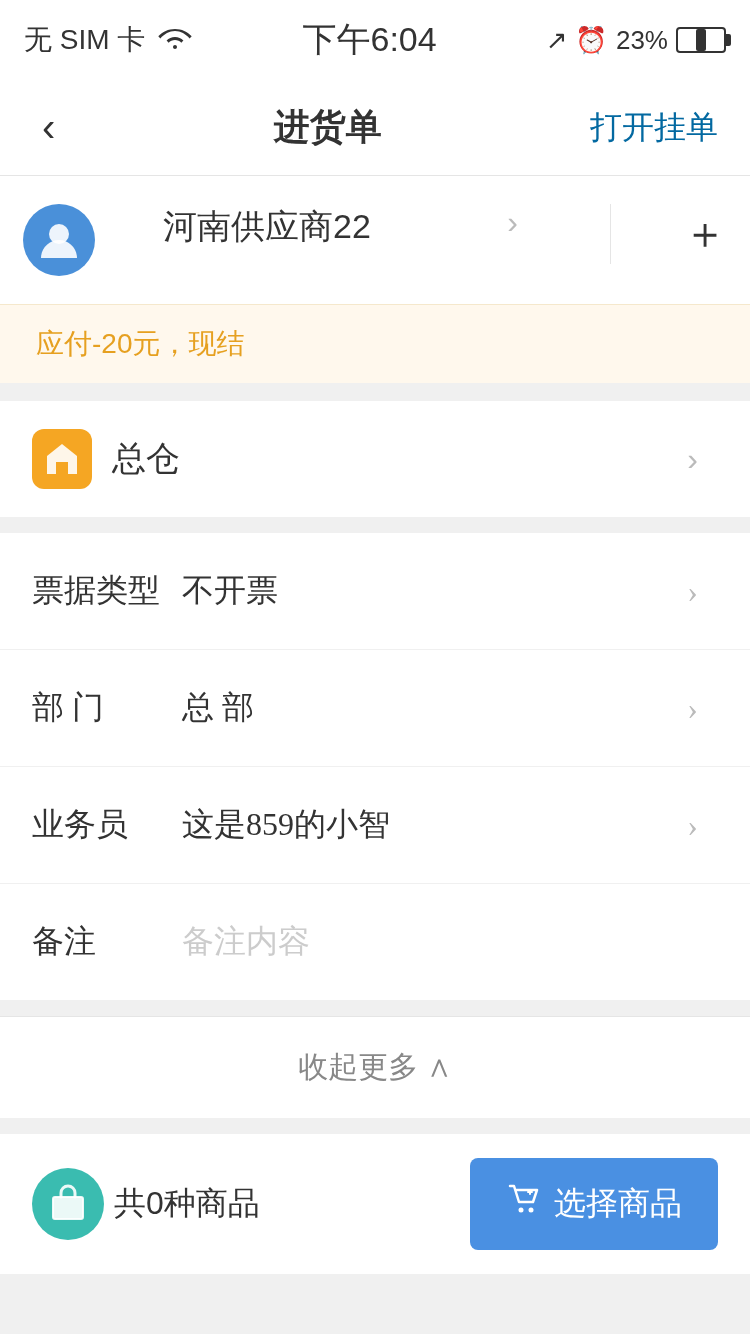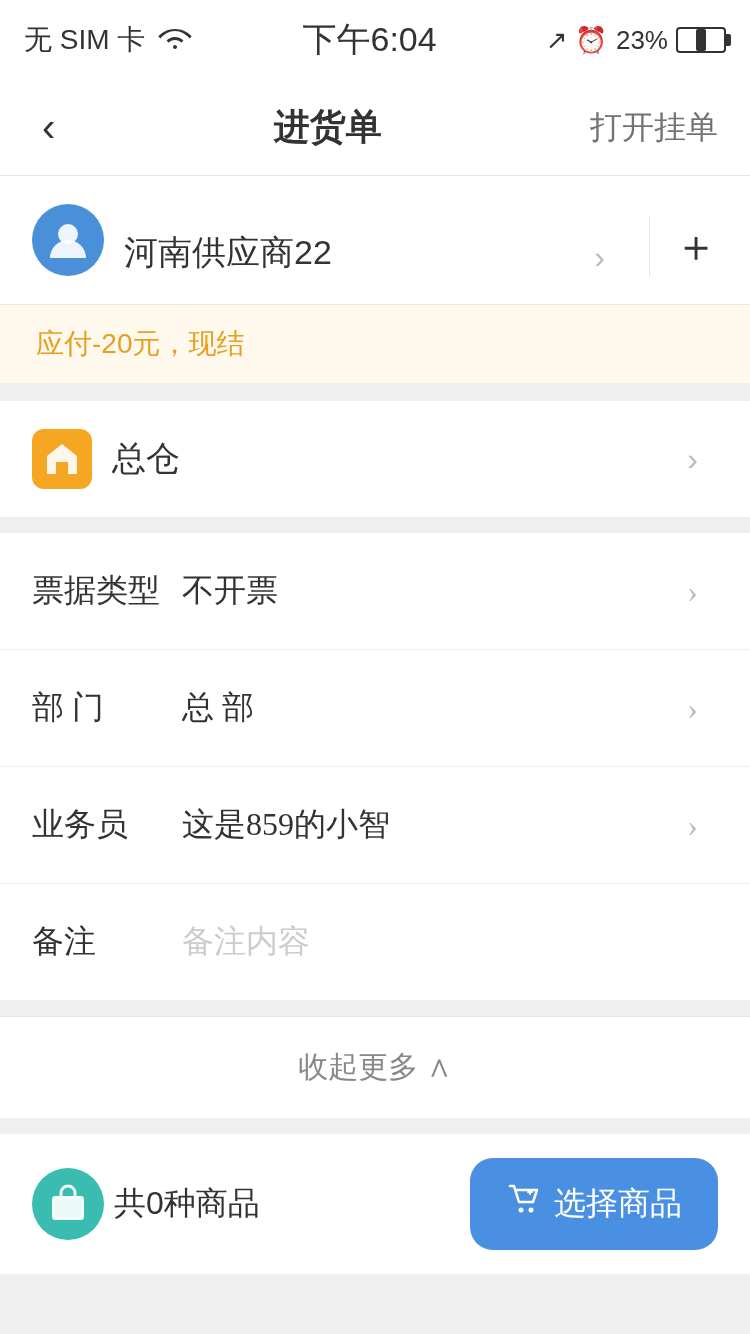--- a/index.html
+++ b/index.html
@@ -49,37 +49,38 @@
       display: flex;
       align-items: center;
       justify-content: space-between;
       padding: 0 32px;
       border-bottom: 1px solid #e5e5e5;
     }
     .nav-back {
       font-size: 40px; color: #333; cursor: pointer; padding: 10px;
     }
     .nav-title { font-size: 36px; font-weight: 600; color: #333; }
-    .nav-action { font-size: 32px; color: #737373; cursor: pointer; }
+    .nav-action { font-size: 32px; color: #0369a1; cursor: pointer; }
 
     
     .content { background: #f0f0f0; }
 
     
     .section-card {
       background: #fff;
       margin-bottom: 16px;
     }
 
     
     .supplier-row {
       display: flex;
-      align-items: flex-end;
-      padding: 28px 32px;
-      background: #fff;
+      align-items: flex-start;
+      padding: 28px 23px;
+      background: #fff;
+      gap: 48px;
     }
     .supplier-avatar {
       width: 72px; height: 72px; border-radius: 50%;
       background: #4a90d9;
       display: flex; align-items: center; justify-content: center;
       margin-right: 20px; flex-shrink: 0;
     }
     .supplier-name { flex: 1; font-size: 34px; color: #333; }
     .chevron-right { color: #bbb; font-size: 32px; margin-right: 20px; }
     .divider-v { width: 1px; height: 60px; background: #e5e5e5; margin: 0 24px; }
@@ -165,21 +166,21 @@
       width: 72px; height: 72px; border-radius: 50%;
       background: #3abcb0;
       display: flex; align-items: center; justify-content: center;
       flex-shrink: 0;
     }
     .product-count-text { flex: 1; font-size: 32px; color: #333; }
     .select-product-btn {
       background: #4a90e2;
       color: #fff;
       border: none;
-      border-radius: 23px;
+      border-radius: 8px;
       padding: 24px 36px;
       font-size: 32px;
       display: flex;
       align-items: center;
       gap: 12px;
       cursor: pointer;
       white-space: nowrap;
     }
     .cart-icon { font-size: 32px; }
 

